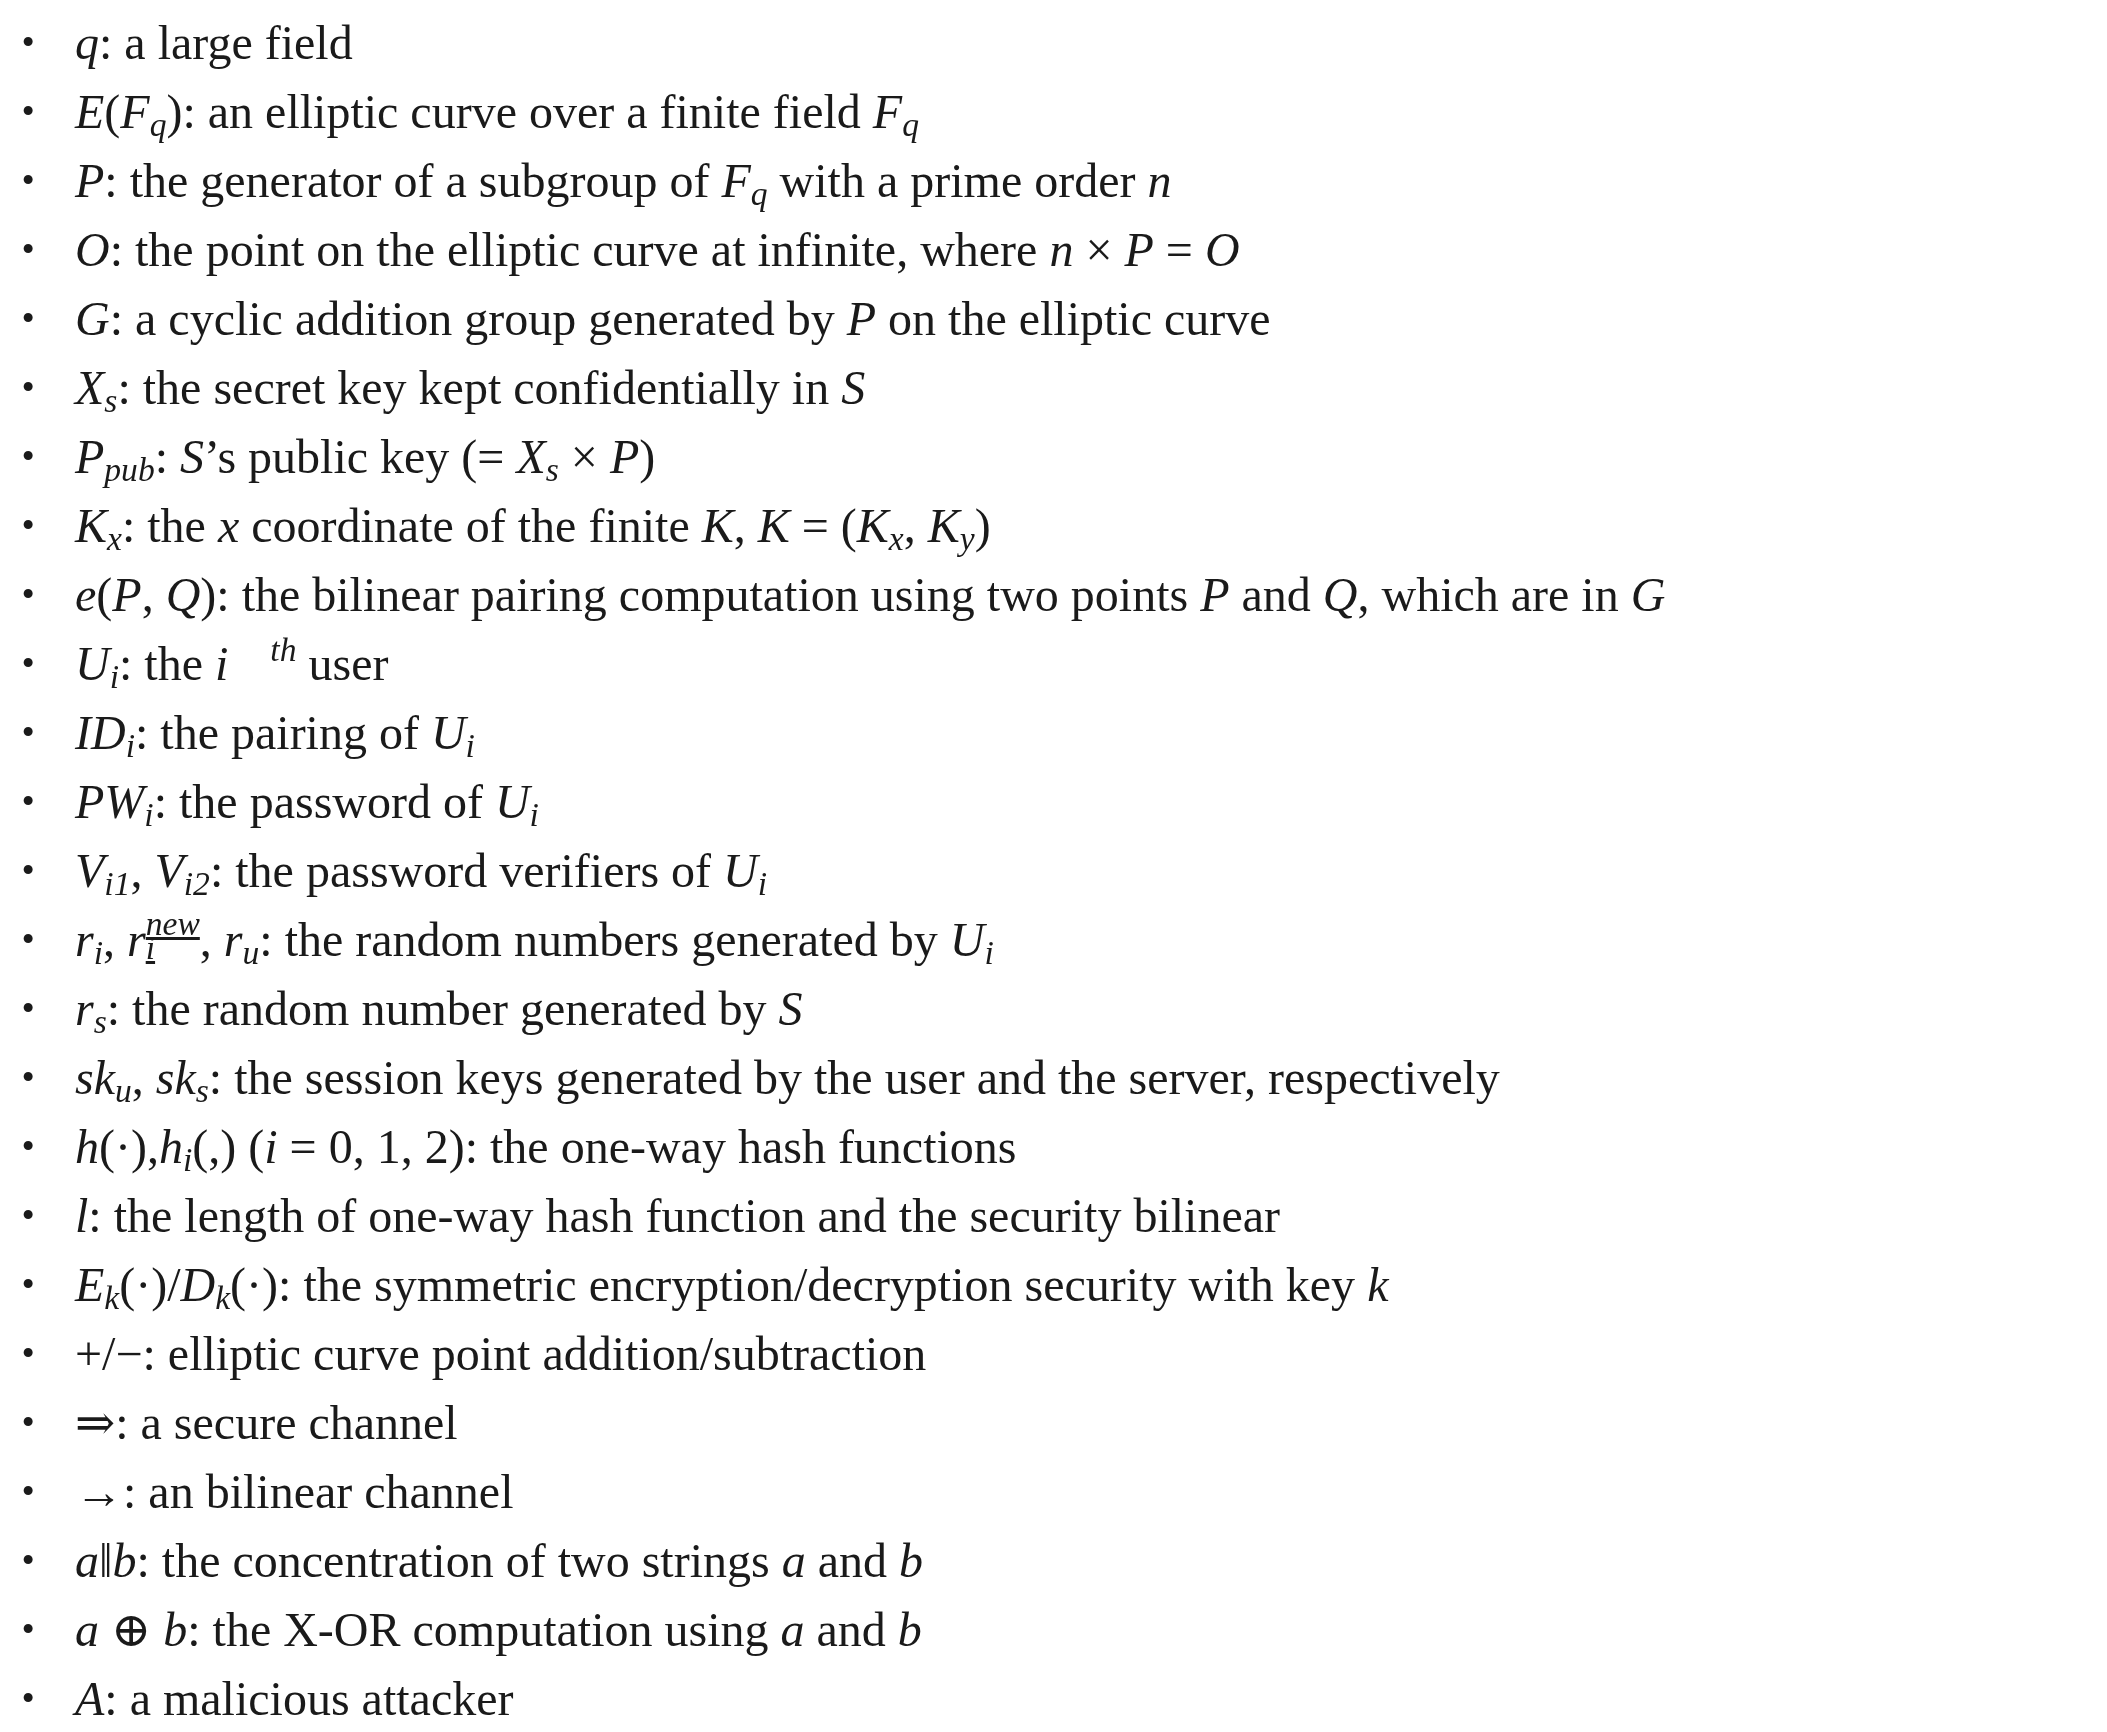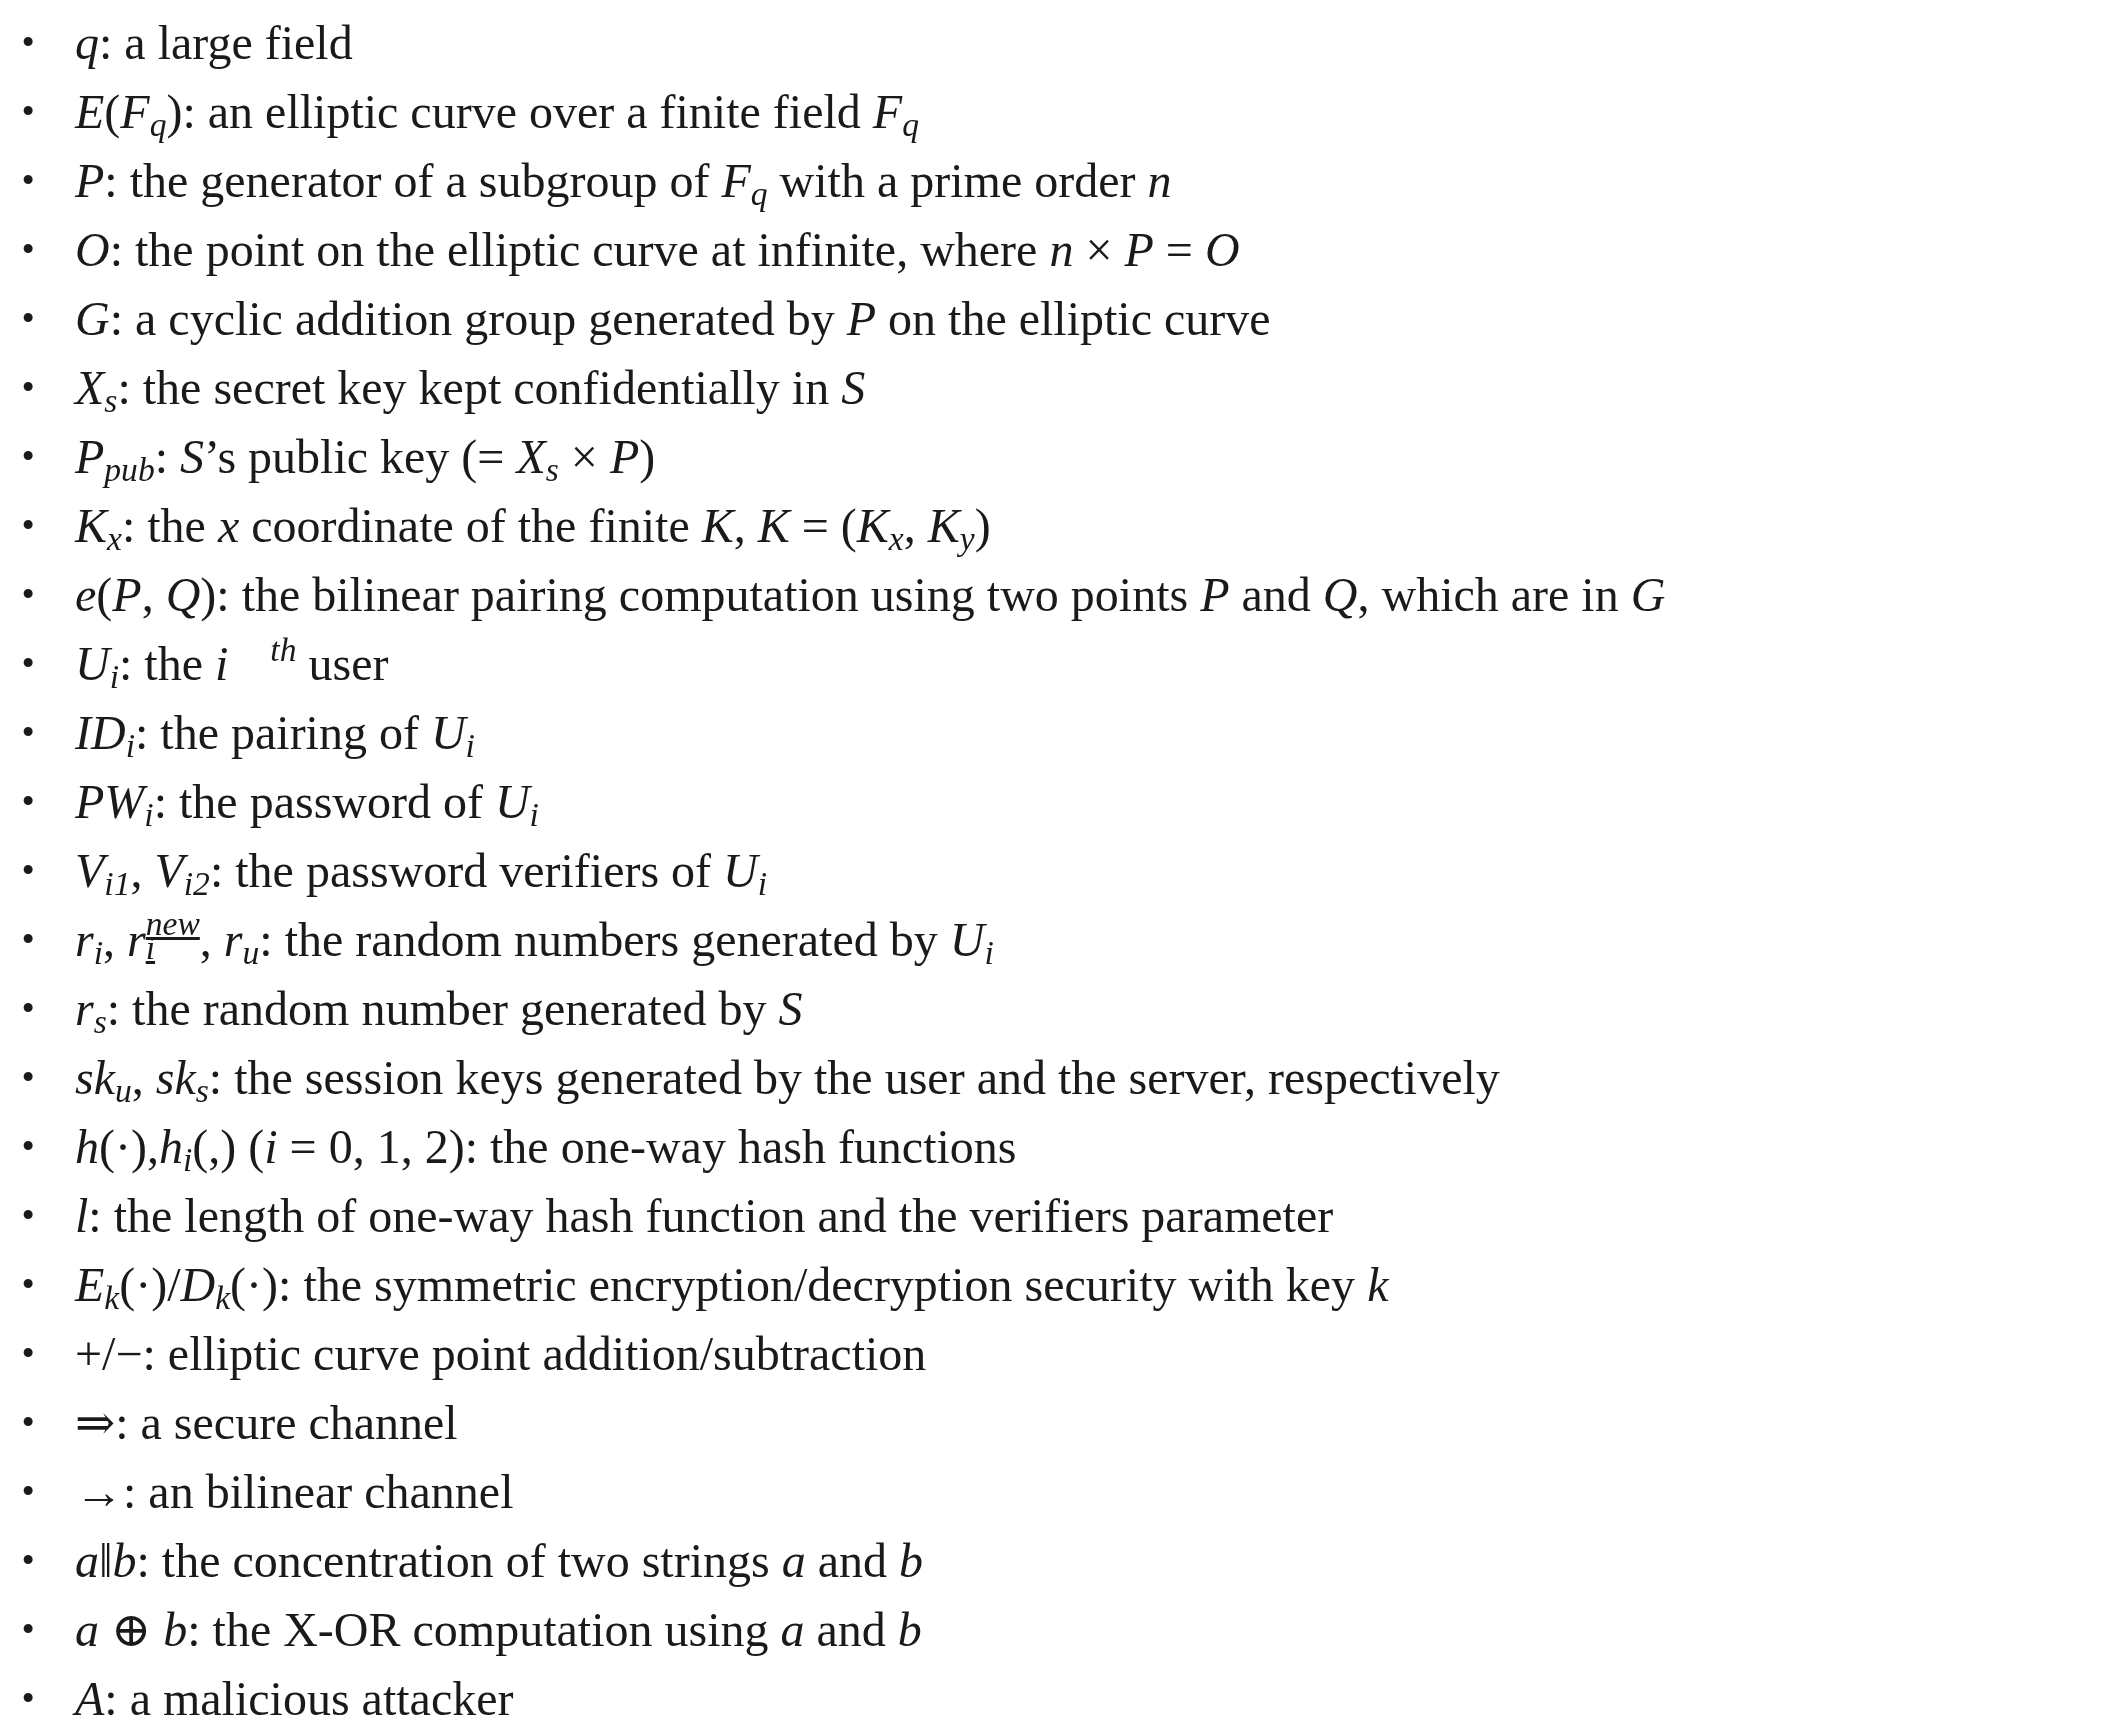--- a/index.html
+++ b/index.html
@@ -100,21 +100,21 @@
     <span><span class="m">sk</span><span class="sub">u</span><span>, </span><span class="m">sk</span><span class="sub">s</span></span><span>: </span><span>the session keys generated by the user and the server, respectively</span>
   </li>
 
   <li class="item">
     <span class="bullet">•</span>
     <span><span class="m">h</span><span>(·)</span><span>,</span><span class="m">h</span><span class="sub">i</span><span>(,)</span> <span>(</span><span class="m">i</span><span> = 0, 1, 2)</span></span><span>: </span><span>the one-way hash functions</span>
   </li>
 
   <li class="item">
     <span class="bullet">•</span>
-    <span class="m">l</span><span>: </span><span>the length of one-way hash function and the verifiers parameter</span>
+    <span class="m">l</span><span>: </span><span>the length of one-way hash function and the security bilinear</span>
   </li>
 
   <li class="item">
     <span class="bullet">•</span>
     <span><span class="m">E</span><span class="sub">k</span><span>(·)</span><span>/</span><span class="m">D</span><span class="sub">k</span><span>(·)</span></span><span>: </span><span><span>the symmetric encryption/decryption security with key </span><span class="m">k</span></span>
   </li>
 
   <li class="item">
     <span class="bullet">•</span>
     <span>+/−</span><span>: </span><span>elliptic curve point addition/subtraction</span>

